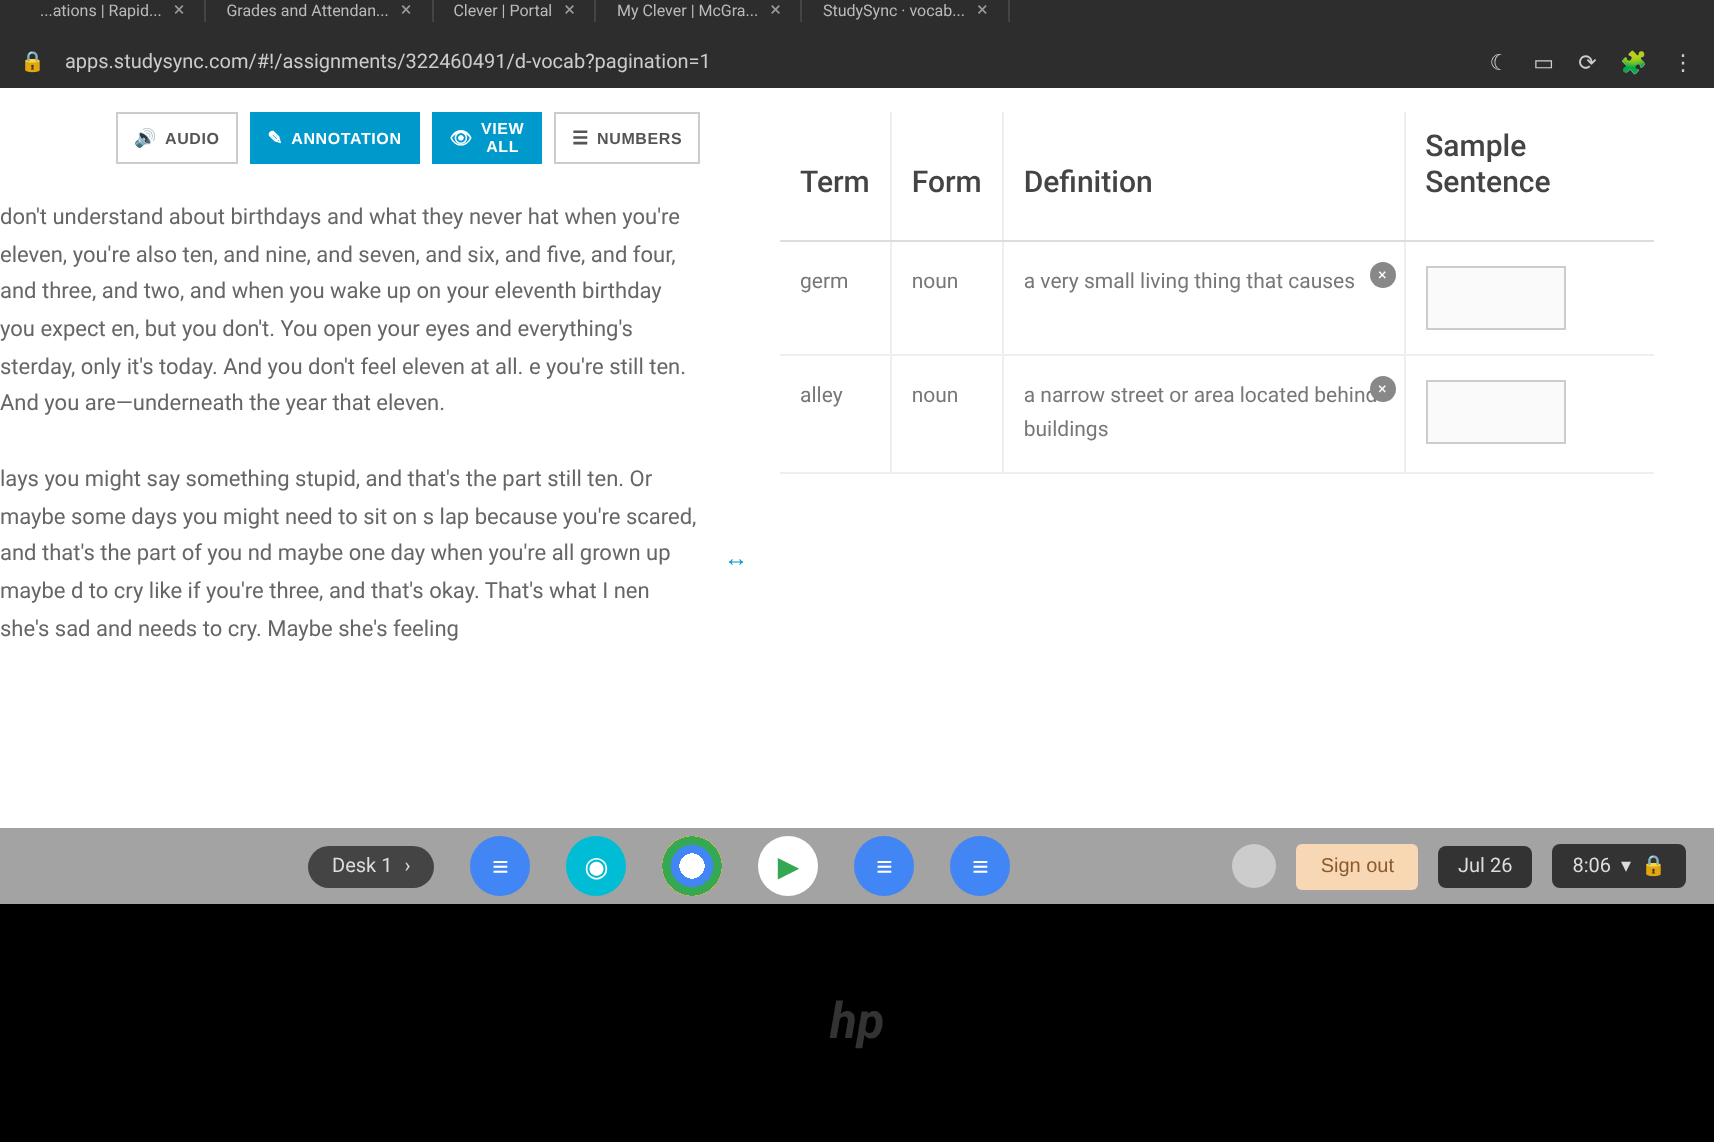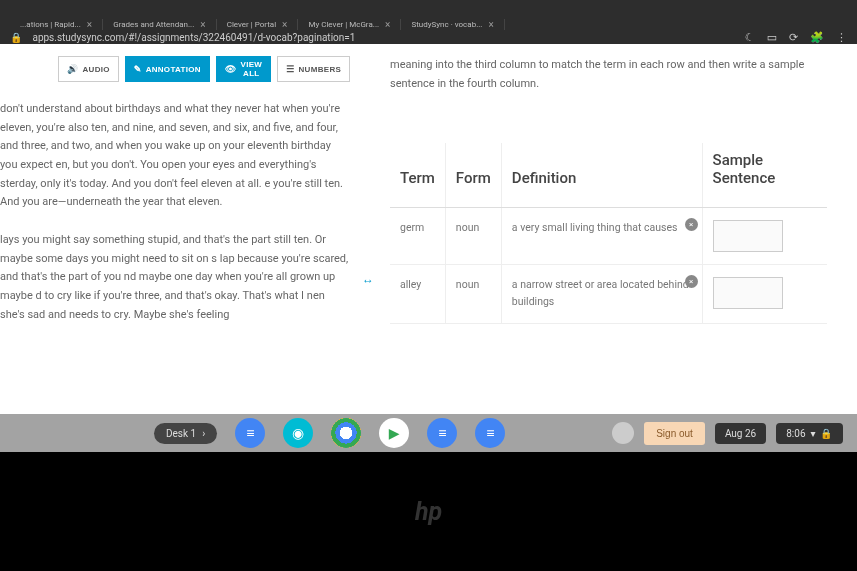--- a/index.html
+++ b/index.html
@@ -17,21 +17,20 @@
   display: flex;
   flex-direction: column;
 }
 .tab-row {
   display: flex;
   height: 18px;
   align-items: flex-start;
   font-size: 8px;
   color: #bbb;
   padding-left: 10px;
-  margin-top: 19px;
 }
 .tab {
   display: flex;
   align-items: center;
   padding: 0 10px;
   gap: 6px;
   border-right: 1px solid #444;
 }
 .tab-close { font-size: 10px; color: #999; cursor: pointer; }
 .address-row {
@@ -278,21 +277,20 @@
     </div>
     <div class="passage">
       <p>don't understand about birthdays and what they never hat when you're eleven, you're also ten, and nine, and seven, and six, and five, and four, and three, and two, and when you wake up on your eleventh birthday you expect en, but you don't. You open your eyes and everything's sterday, only it's today. And you don't feel eleven at all. e you're still ten. And you are—underneath the year that eleven.</p>
       <br>
       <p>lays you might say something stupid, and that's the part still ten. Or maybe some days you might need to sit on s lap because you're scared, and that's the part of you nd maybe one day when you're all grown up maybe d to cry like if you're three, and that's okay. That's what I nen she's sad and needs to cry. Maybe she's feeling</p>
     </div>
   </div>
 
   <div class="right-panel">
     <div class="divider-handle">↔</div>
-    <p class="instruction">meaning into the third column to match the term in each row and then write a sample sentence in the fourth column.</p>
     <table class="vocab-table">
       <thead>
         <tr>
           <th>Term</th>
           <th>Form</th>
           <th>Definition</th>
           <th class="sample">Sample Sentence</th>
         </tr>
       </thead>
       <tbody>
@@ -330,21 +328,21 @@
   </div>
   <div class="shelf-icon doc-icon">≡</div>
   <div class="shelf-icon" style="background:#00bcd4;color:#fff">◉</div>
   <div class="shelf-icon chrome-icon"></div>
   <div class="shelf-icon play-icon">▶</div>
   <div class="shelf-icon doc-icon">≡</div>
   <div class="shelf-icon doc-icon">≡</div>
   <div class="tray">
     <div class="avatar"></div>
     <button class="signout-btn">Sign out</button>
-    <div class="date-chip">Aug 26</div>
+    <div class="date-chip">Jul 26</div>
     <div class="status-chip">
       <span>8:06</span>
       <span>▾</span>
       <span>🔒</span>
     </div>
   </div>
 </div>
 
 <div class="below">
   <div class="hp-logo">hp</div>

